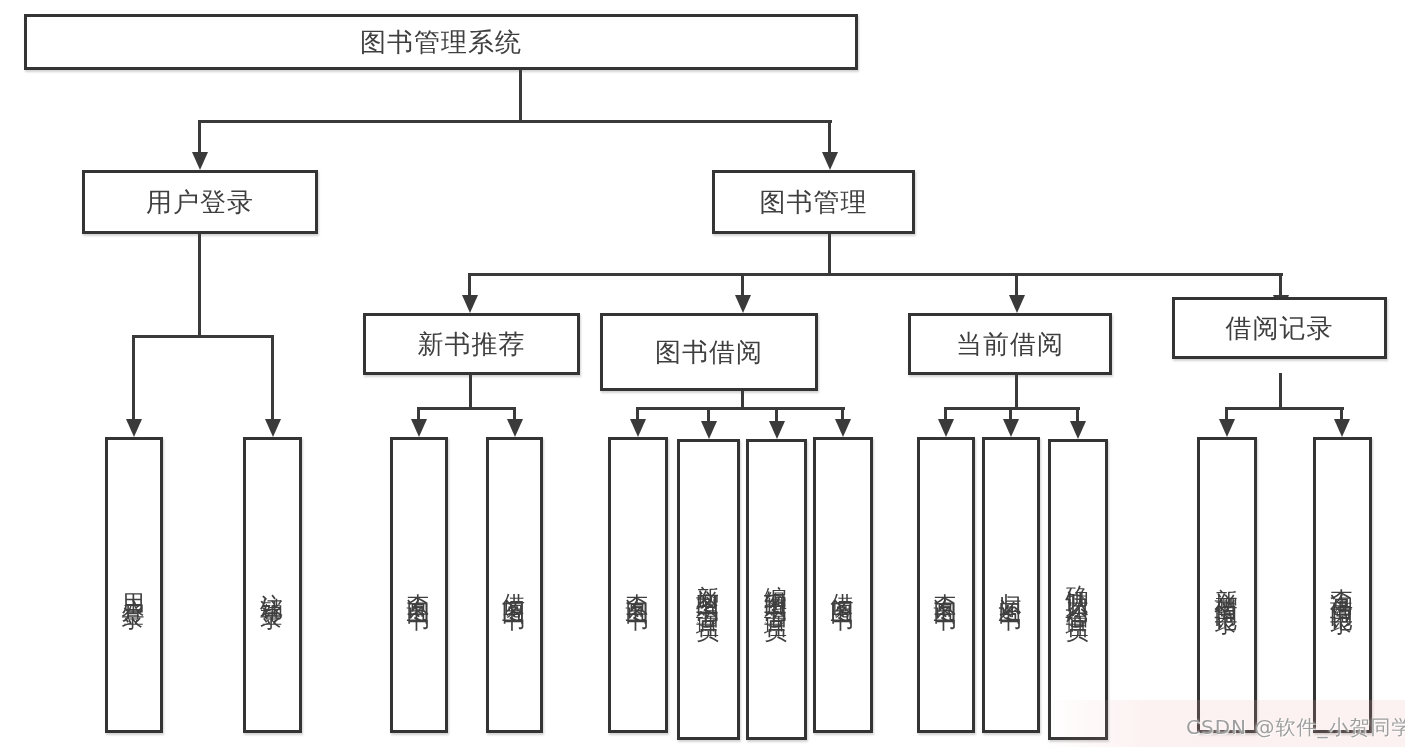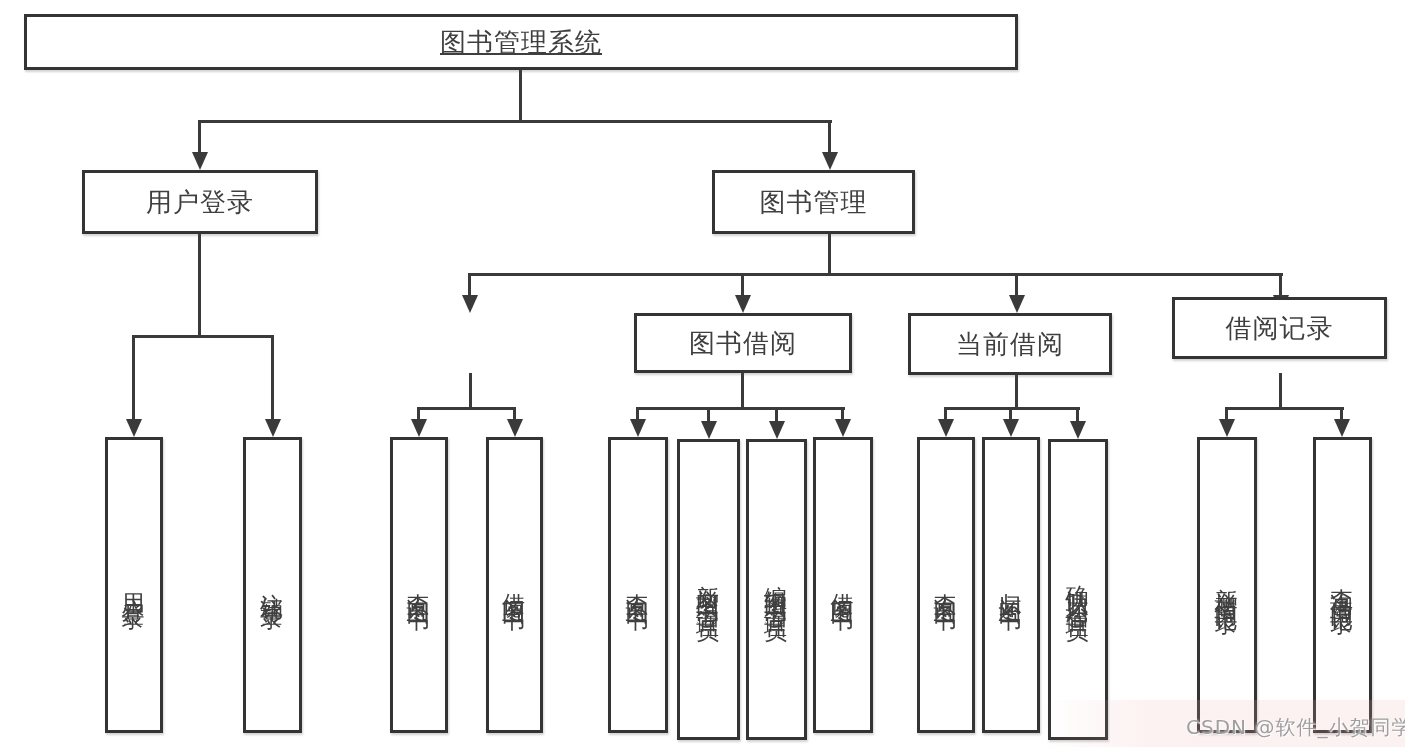--- a/index.html
+++ b/index.html
@@ -40,27 +40,27 @@
   .arrow{position:absolute;width:3px;background:var(--line);z-index:1;}
   .arrow::after{
     content:"";position:absolute;bottom:-18px;left:50%;
     transform:translateX(-50%);
     width:0;height:0;
     border-left:8px solid transparent;
     border-right:8px solid transparent;
     border-top:18px solid var(--line);
   }
   
-  .n-root{left:24px;top:14px;width:994px;height:56px;text-decoration:underline;}
+  .n-root{left:24px;top:14px;width:834px;height:56px;}
   
   .n-user{left:82px;top:170px;width:236px;height:64px;}
   .n-mgmt{left:712px;top:170px;width:203px;height:64px;}
   
   .n-rec{left:363px;top:313px;width:217px;height:62px;}
-  .n-bor{left:634px;top:313px;width:218px;height:60px;}
+  .n-bor{left:600px;top:313px;width:218px;height:78px;}
   .n-cur{left:908px;top:313px;width:204px;height:62px;}
   .n-log{left:1172px;top:297px;width:215px;height:62px;}
   
   .l-1a{left:105px;top:437px;width:58px;height:296px;}
   .l-1b{left:243px;top:437px;width:59px;height:296px;}
   .l-2a{left:390px;top:437px;width:58px;height:296px;}
   .l-2b{left:486px;top:437px;width:57px;height:296px;}
   .l-3a{left:608px;top:437px;width:60px;height:296px;}
   .l-3b{left:677px;top:439px;width:63px;height:301px;}
   .l-3c{left:746px;top:439px;width:61px;height:301px;}
@@ -84,20 +84,21 @@
   }
 </style>
 </head>
 <body>
 
 <div id="canvas">
 
   <div class="node n-root">图书管理系统</div>
   <div class="node n-user">用户登录</div>
   <div class="node n-mgmt">图书管理</div>
+  <div class="node n-rec">新书推荐</div>
   <div class="node n-bor">图书借阅</div>
   <div class="node n-cur">当前借阅</div>
   <div class="node n-log">借阅记录</div>
 
   <div class="node leaf l-1a">用户登录</div>
   <div class="node leaf l-1b">注销登录</div>
   <div class="node leaf l-2a">查询图书</div>
   <div class="node leaf l-2b">借阅图书</div>
   <div class="node leaf l-3a">查询图书</div>
   <div class="node leaf l-3b">新增图书（管理员）</div>

